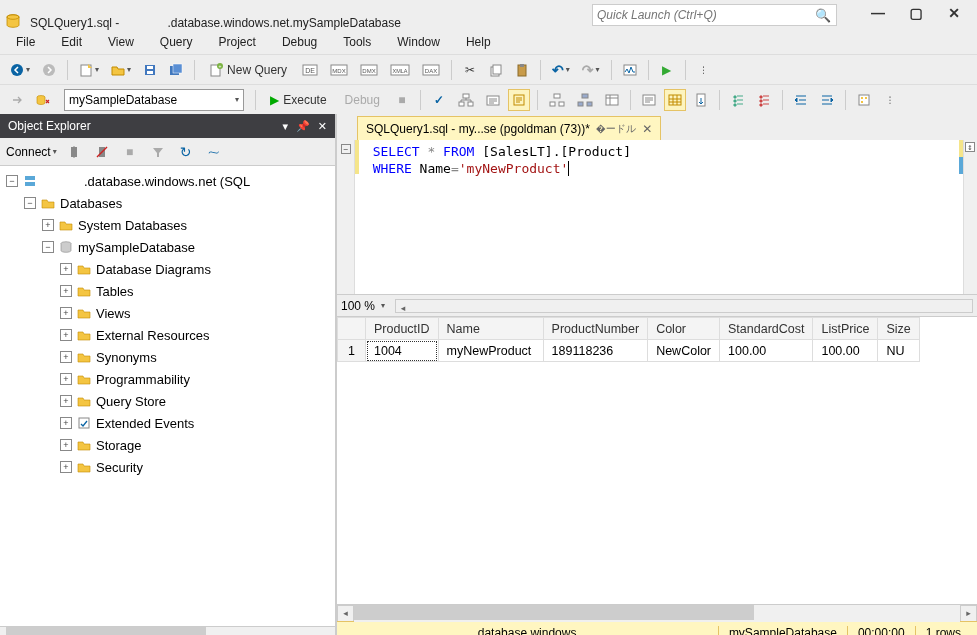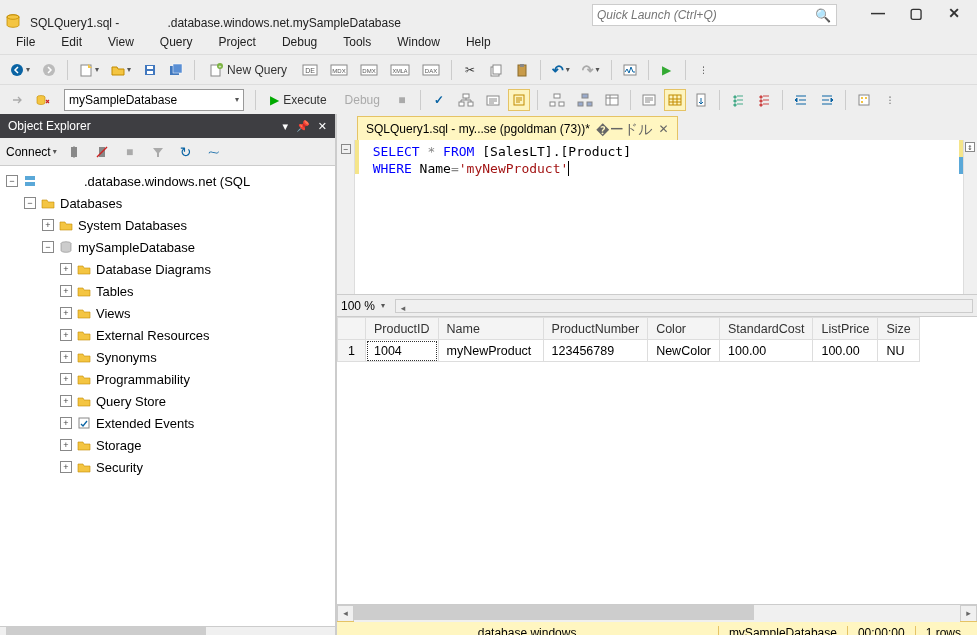--- a/index.html
+++ b/index.html
@@ -47,21 +47,21 @@
 .folder-icon { color: #d9a23e; }
 .server-icon { color: #4a90d9; }
 .db-icon { color: #888; }
 .objexp-hscroll { height: 17px; background: #f0f0f0; border-top: 1px solid #ccc; display:flex; }
 .objexp-hscroll .thumb { width: 200px; height: 100%; background: #cdcdcd; margin-left: 6px; }
 
 
 .editor-area { flex: 1; display: flex; flex-direction: column; background: #fff; }
 .edtabs { height: 26px; background: #eee; display: flex; align-items: flex-end; padding-left: 20px; }
 .edtab { height: 24px; background: #fff6c1; border: 1px solid #e5c365; border-bottom: none; padding: 0 8px; display: flex; align-items: center; gap: 6px; font-size: 12px; }
-.edtab .pin { font-size: 14px; color: #666; }
+.edtab .pin { font-size: 10px; color: #666; }
 .edtab .close { font-size: 12px; color: #666; cursor: pointer; }
 .sql-editor { flex: 0 0 155px; background: #fff; position: relative; font-family: Consolas, monospace; font-size: 13px; padding: 4px 0 4px 20px; overflow: hidden; border-bottom: 1px solid #ccc; }
 .sql-gutter { position: absolute; left: 0; top: 0; width: 18px; height: 100%; background: #f0f0f0; border-right: 1px solid #ddd; }
 .sql-collapse { position: absolute; left: 4px; width: 10px; height: 10px; border: 1px solid #888; font-size: 8px; display: flex; align-items: center; justify-content: center; color: #555; }
 .sql-line { height: 17px; white-space: pre; }
 .kw { color: #0000ff; }
 .op { color: #888; }
 .str { color: #a31515; }
 .caret { border-left: 1px solid #000; }
 .sql-rightbar { position: absolute; right: 0; top: 0; width: 14px; height: 100%; background: #f0f0f0; border-left: 1px solid #ddd; }
@@ -609,21 +609,21 @@
           <th style="min-width:95px">ProductNumber</th>
           <th style="min-width:70px">Color</th>
           <th style="min-width:90px">StandardCost</th>
           <th style="min-width:65px">ListPrice</th>
           <th>Size</th>
         </tr>
         <tr>
           <td class="rowhdr">1</td>
           <td class="sel">1004</td>
           <td>myNewProduct</td>
-          <td>123456789</td>
+          <td>189118236</td>
           <td>NewColor</td>
           <td>100.00</td>
           <td>100.00</td>
           <td>NU</td>
         </tr>
       </tbody>
         </table>
     </div>
     <div class="results-hscroll">
       <div class="arrow">◂</div>

